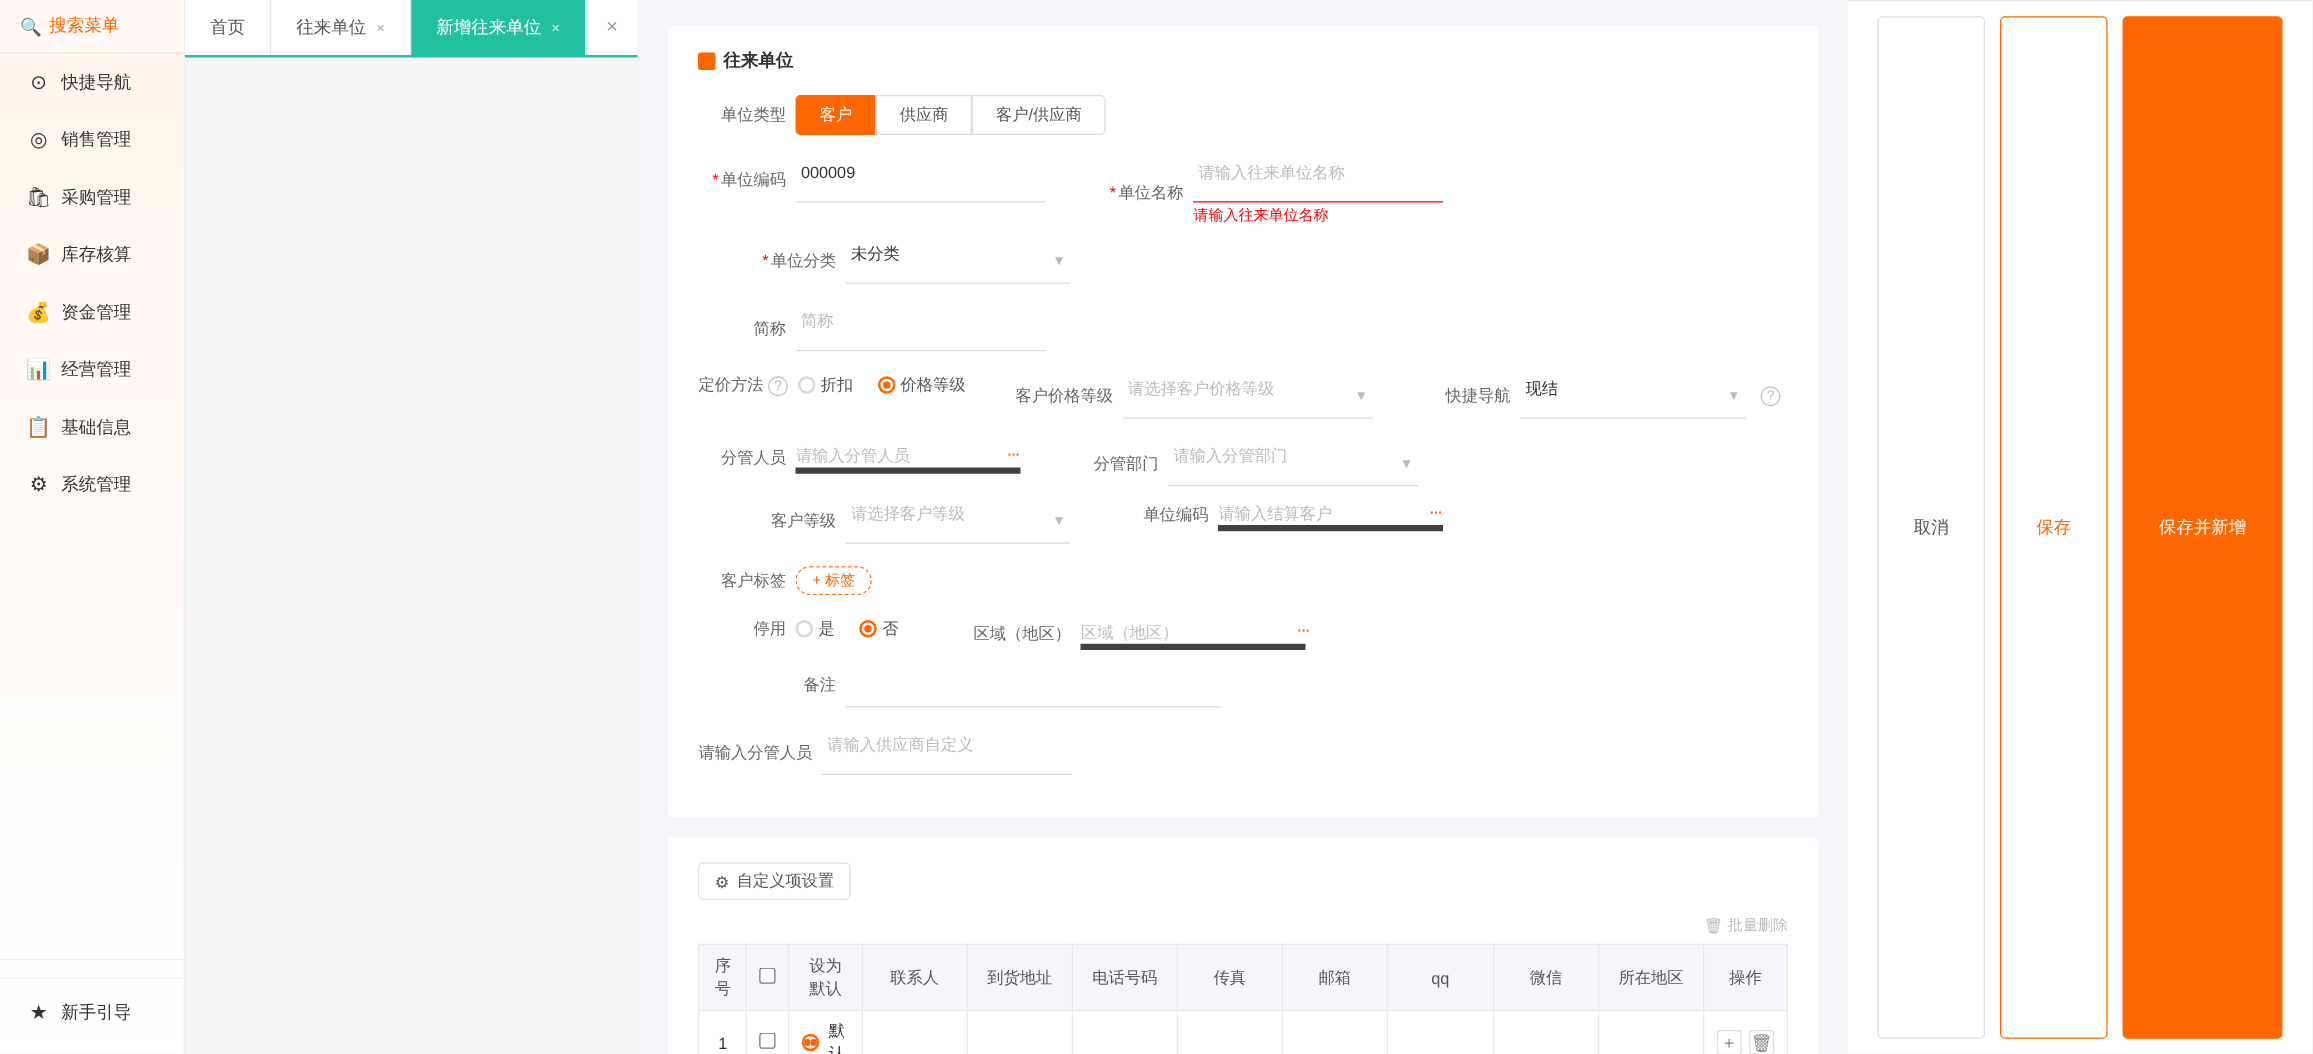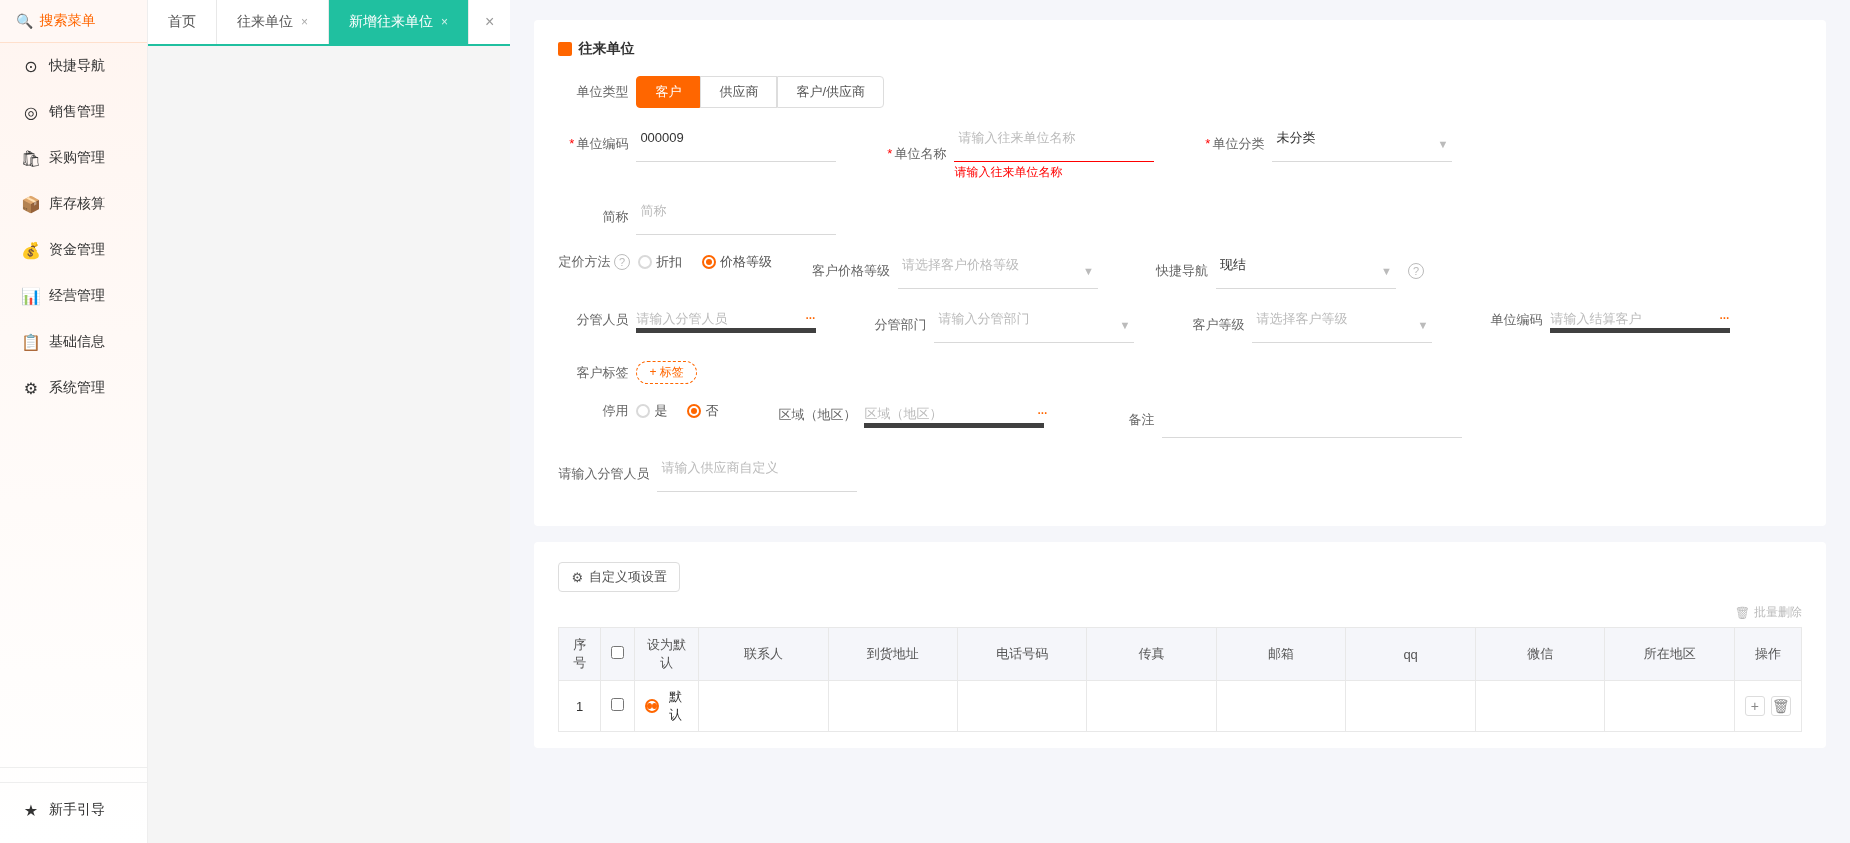--- a/index.html
+++ b/index.html
@@ -689,14 +689,19 @@
               <td><div class="row-action">
                   <span class="row-btn">+</span>
                   <span class="row-btn">🗑</span>
                 </div></td>
             </tr>
           </tbody>
       </table>
     </div>
   </div>
 
+  <div class="bottom-bar">
+    <button class="btn btn-cancel">取消</button>
+    <button class="btn btn-save">保存</button>
+    <button class="btn btn-save-new">保存并新增</button>
+  </div>
 
 </div>
 
 </body></html>

